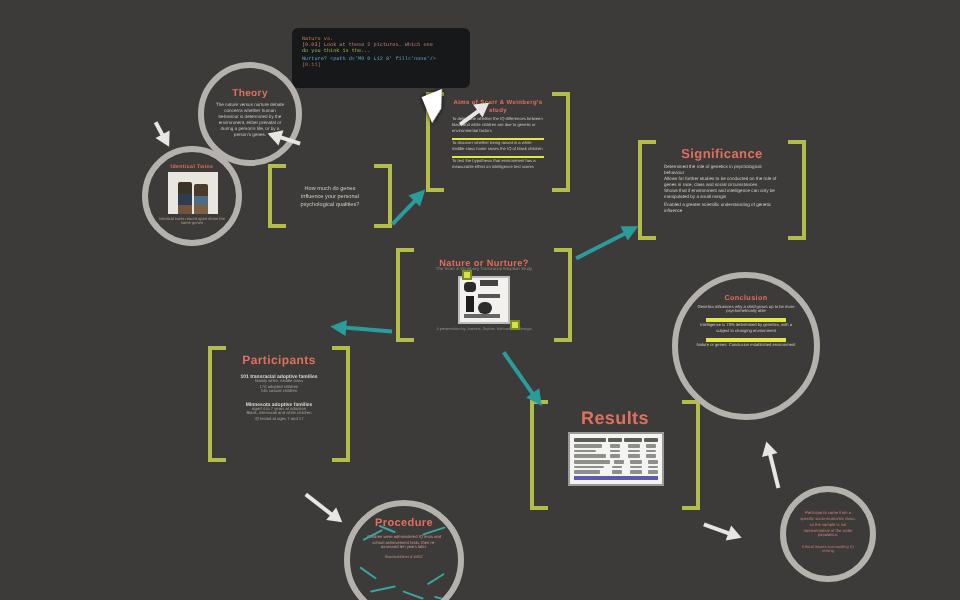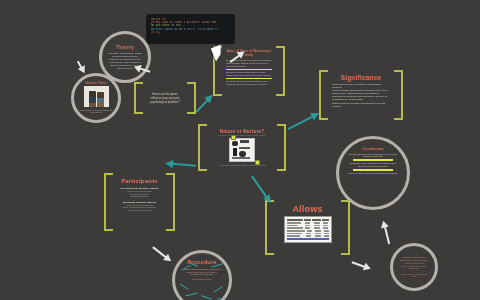--- a/index.html
+++ b/index.html
@@ -168,21 +168,21 @@
       <div style="font-size:2.1px;color:#a6a39d;line-height:1.25;">Aged 4 to 7 years at adoption</div>
       <div style="font-size:2.1px;color:#a6a39d;line-height:1.25;">Black, interracial and white children</div>
       <div style="font-size:2.1px;color:#a6a39d;line-height:1.25;">IQ tested at ages 7 and 17</div>
     </div>
   </div>
 
   <div class="frame" style="left:265px;top:200px;width:85px;height:55px;">
     <div class="br l"></div>
     <div class="br r"></div>
     <div class="inner" style="justify-content:flex-start;padding-top:1px;">
-      <div class="ttl" style="font-size:9px;margin-bottom:2px;">Allows</div>
+      <div class="ttl" style="font-size:9px;margin-bottom:2px;">Results</div>
       <div class="tbl" style="width:48px;height:27px;">
         <div class="row hdr">
           <div class="cell" style="width:17px;"></div>
           <div class="cell" style="width:8px;"></div>
           <div class="cell" style="width:9px;"></div>
           <div class="cell" style="width:7px;"></div>
         </div>
         <div class="row">
             <div class="cell" style="width:14px;"></div>
             <div class="cell" style="width:5px;margin-left:3px;"></div>

